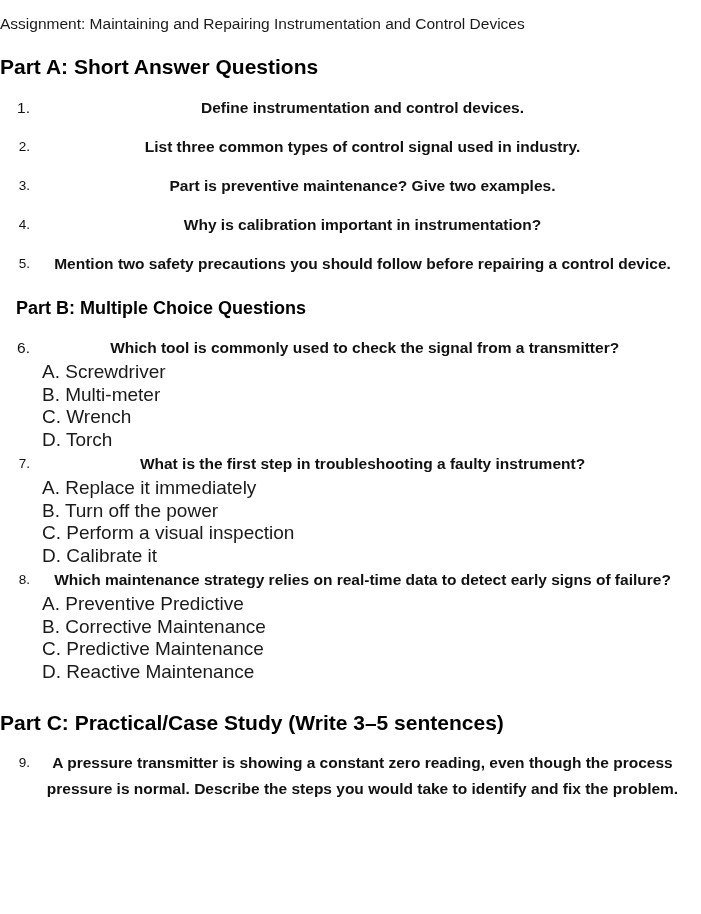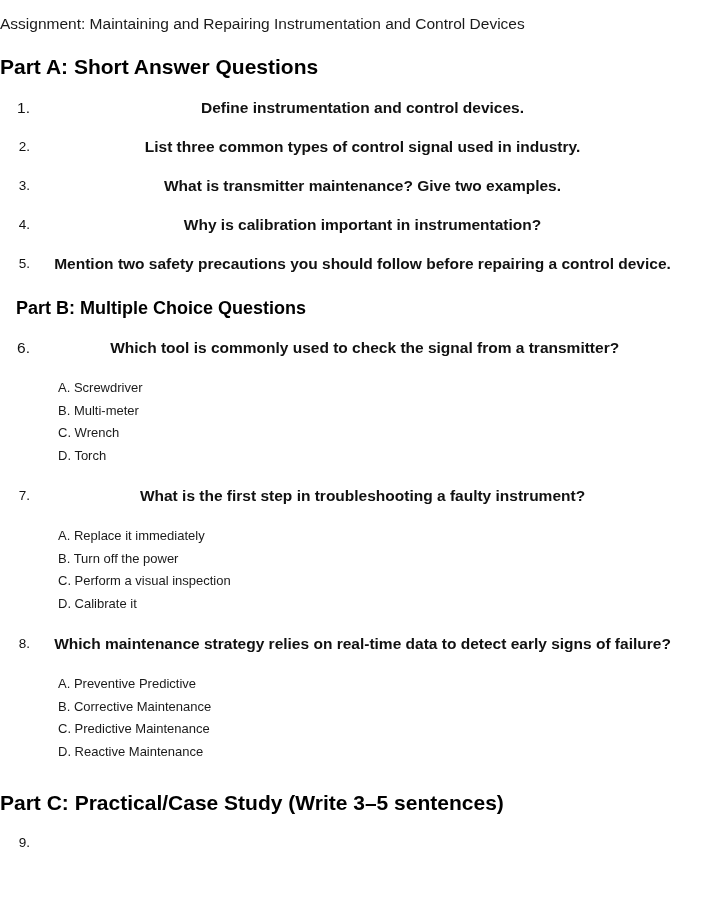--- a/index.html
+++ b/index.html
@@ -95,24 +95,24 @@
     white-space: pre-wrap;
     text-align: center;
   }
 
   
   .spaced { margin-bottom: 13px; }
   .tight  { margin-bottom: 0px; }
 
   .options {
     list-style: none;
-    margin: 16px;
+    margin: 0;
     padding: 0;
     font-weight: 400;
-    font-size: 13px;
+    font-size: 19px;
     line-height: 22.5px;
     color: #1a1a1a;
   }
   .options li {
     white-space: nowrap;
   }
 
   .partc-list { margin-top: 0; }
 </style>
 </head>
@@ -128,21 +128,21 @@
     <li class="qitem first-marker spaced">
       <span class="marker">1.</span>
       <span class="qtext">Define instrumentation and control devices.</span>
     </li>
     <li class="qitem spaced">
       <span class="marker">2.</span>
       <span class="qtext">List three common types of control signal used in industry.</span>
     </li>
     <li class="qitem spaced">
       <span class="marker">3.</span>
-      <span class="qtext">What is transmitter maintenance? Give two examples.</span>
+      <span class="qtext">Part is preventive maintenance? Give two examples.</span>
     </li>
     <li class="qitem spaced">
       <span class="marker">4.</span>
       <span class="qtext">Why is calibration important in instrumentation?</span>
     </li>
     <li class="qitem">
       <span class="marker">5.</span>
       <span class="qtext">Mention two safety precautions you should follow before repairing a control device.</span>
     </li>
   </ol>
@@ -180,16 +180,17 @@
         <li>D. Reactive Maintenance</li>
       </ul>
     </li>
   </ol>
 
   <h2 class="heading-major" style="margin-top:26px; margin-bottom:13px;">Part C: Practical/Case Study (Write 3–5 sentences)</h2>
 
   <ol class="qlist partc-list">
     <li class="qitem">
       <span class="marker">9.</span>
+      <span class="qtext">A pressure transmitter is showing a constant zero reading, even though the process pressure is normal. Describe the steps you would take to identify and fix the problem.</span>
     </li>
   </ol>
 
 </div>
 
 </body></html>

